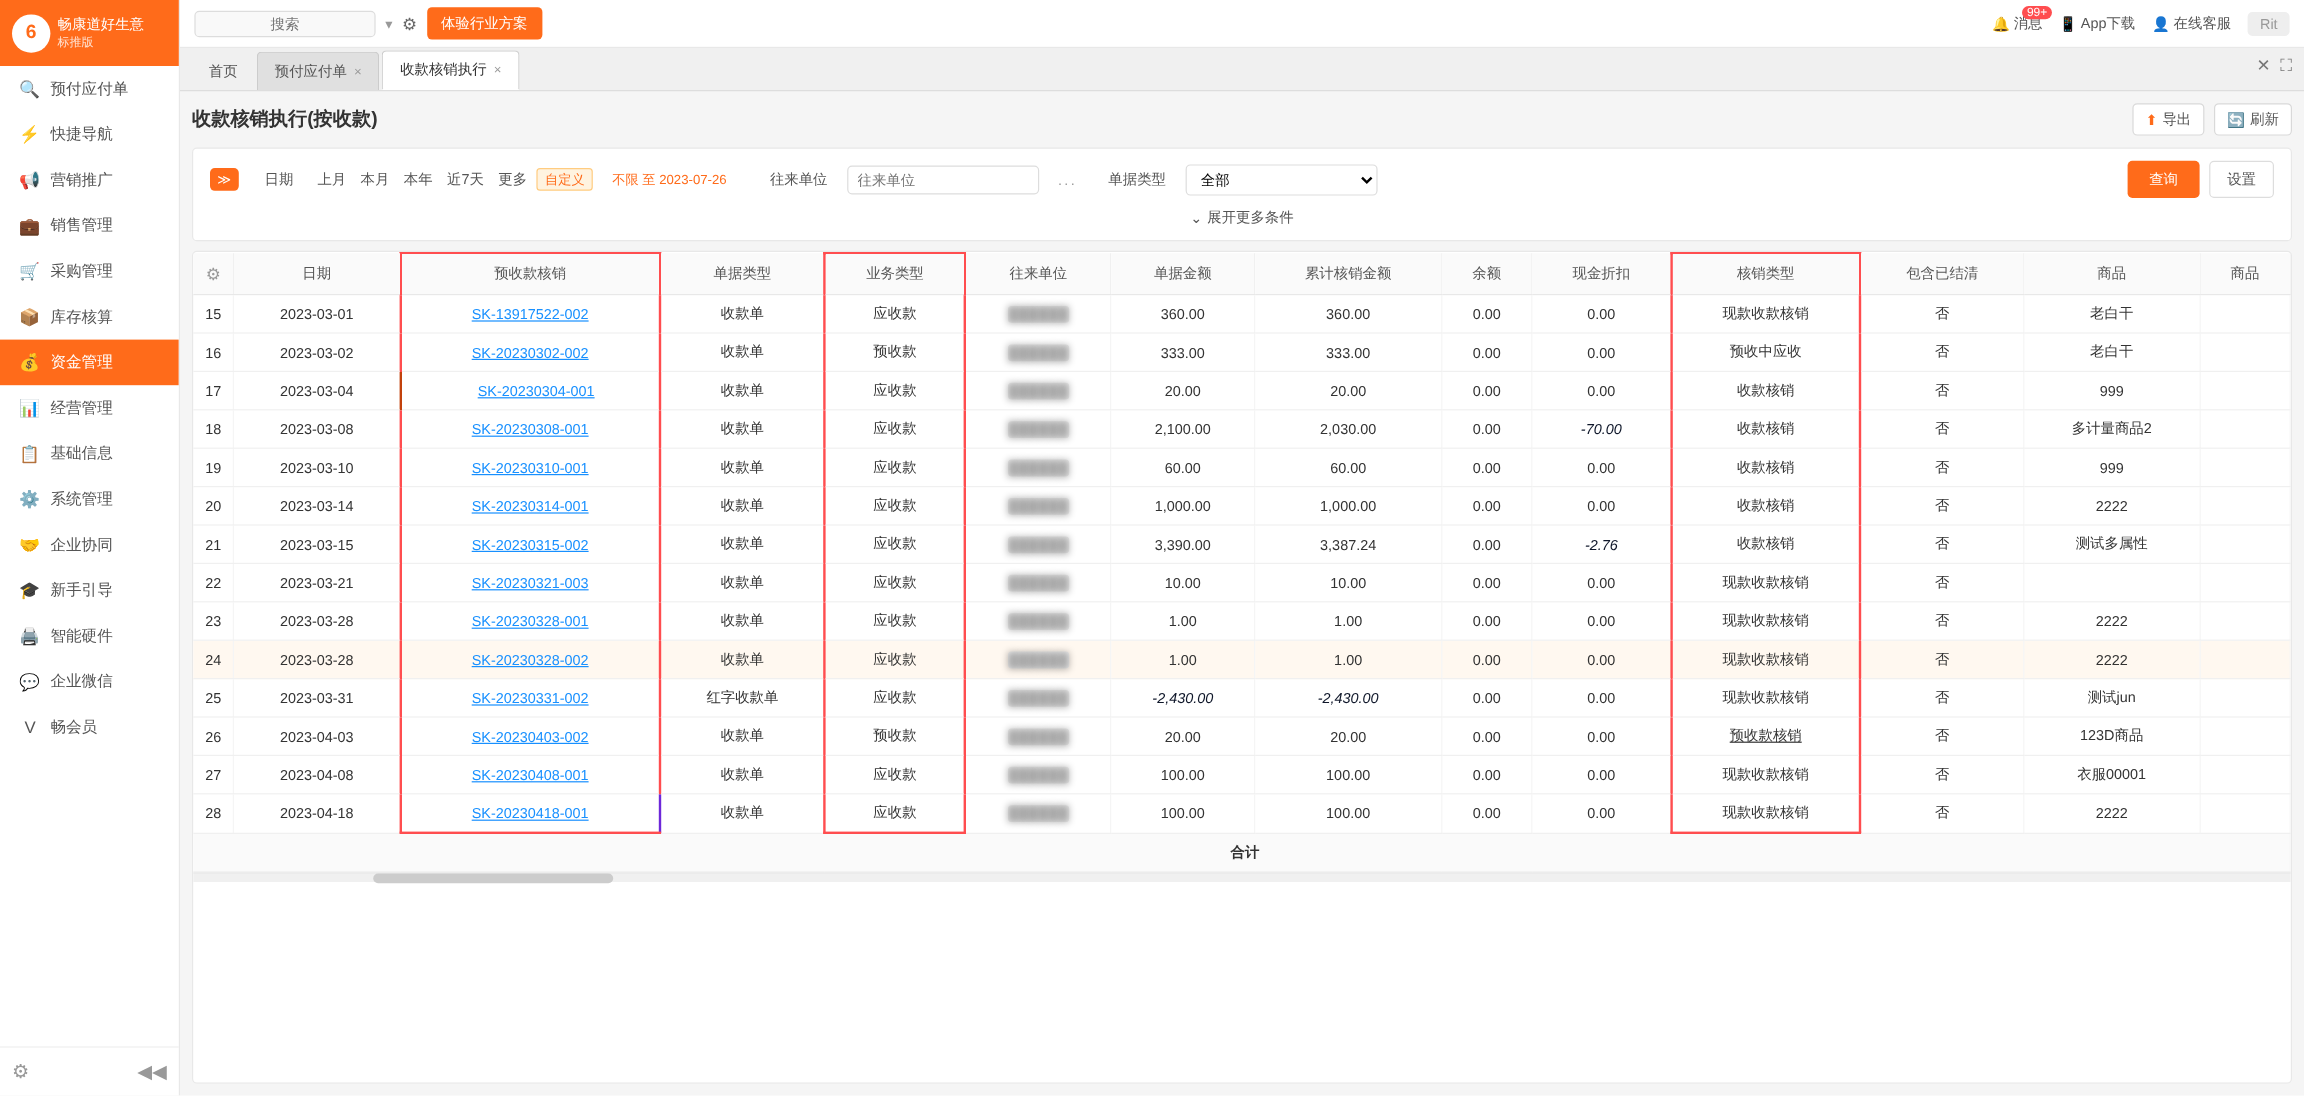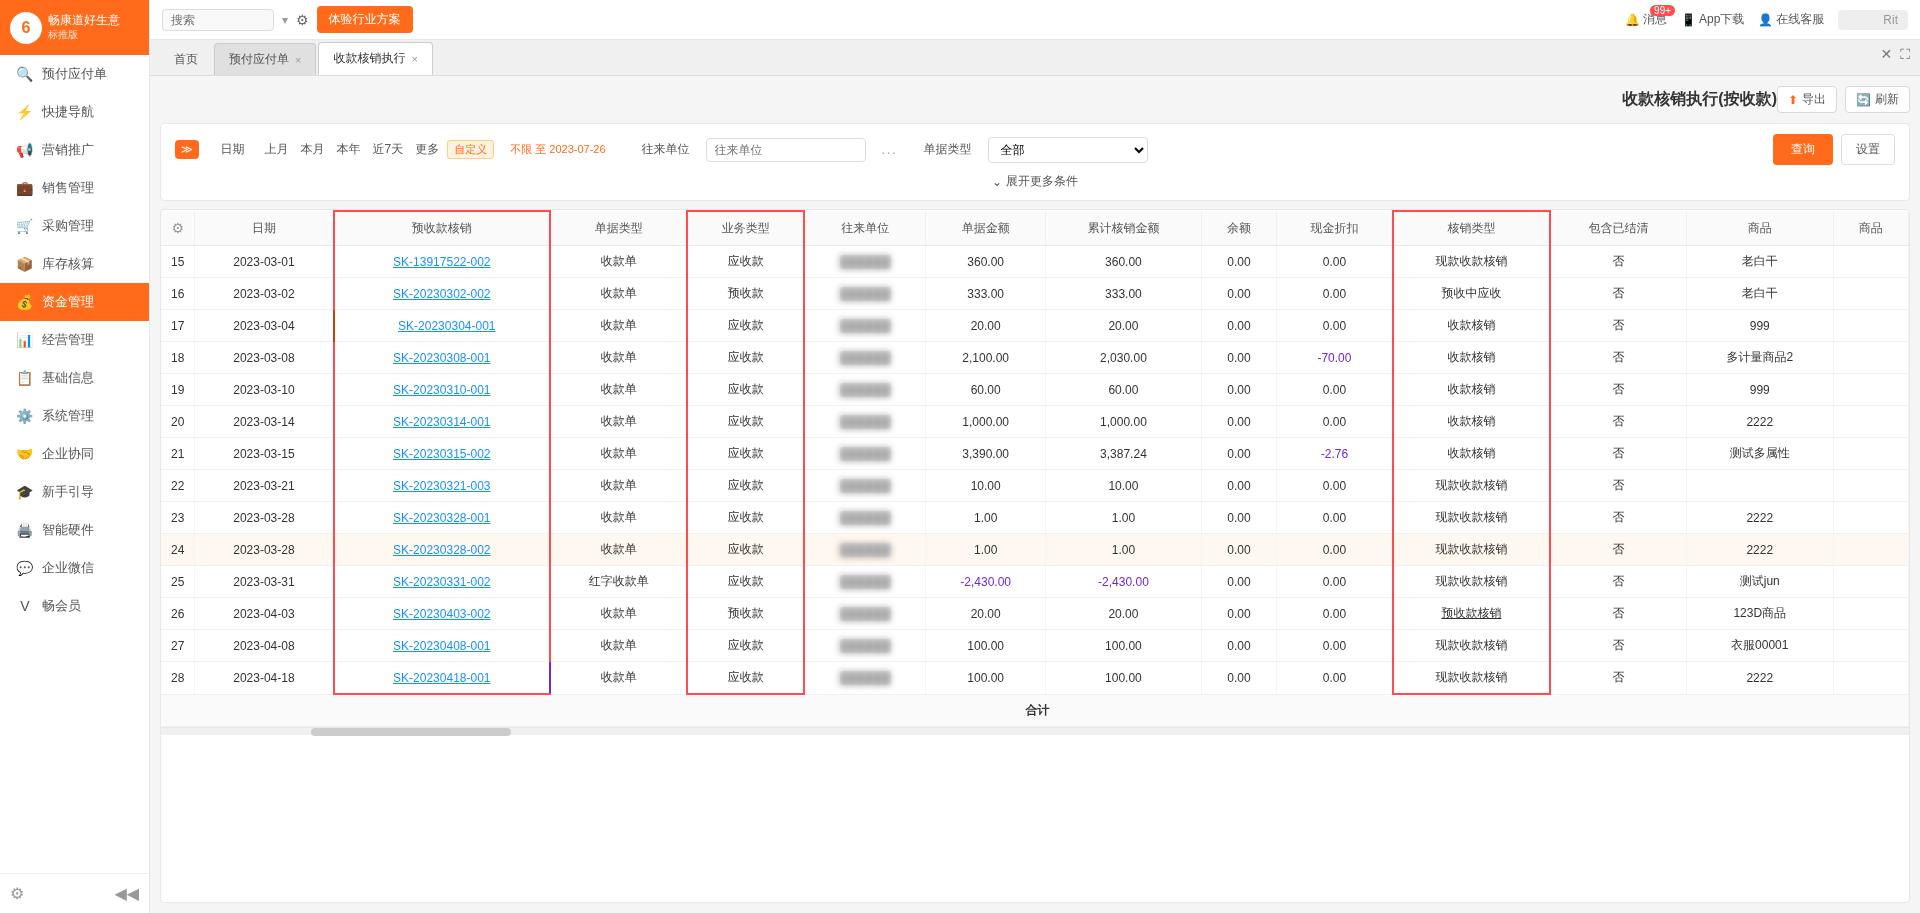--- a/index.html
+++ b/index.html
@@ -18,41 +18,41 @@
     .sidebar-item .icon { width: 18px; height: 18px; display: flex; align-items: center; justify-content: center; font-size: 14px; }
     .sidebar-bottom { padding: 10px; display: flex; justify-content: space-between; border-top: 1px solid #eee; }
     .sidebar-bottom-btn { color: #999; font-size: 16px; cursor: pointer; }
 
     
     .main { flex: 1; display: flex; flex-direction: column; overflow: hidden; }
 
     
     .topbar { height: 40px; background: #fff; border-bottom: 1px solid #e8e8e8; display: flex; align-items: center; padding: 0 12px; gap: 12px; justify-content: space-between; }
     .topbar-left { display: flex; align-items: center; gap: 8px; }
-    .topbar-title-input { border: 1px solid #ddd; border-radius: 4px; padding: 3px 8px; font-size: 12px; color: #0f766e; width: 112px; background: #f9f9f9; }
+    .topbar-title-input { border: 1px solid #ddd; border-radius: 4px; padding: 3px 8px; font-size: 12px; color: #0f766e; width: 151px; background: #f9f9f9; text-align: center; }
     .topbar-arrow { color: #999; cursor: pointer; }
     .topbar-gear { color: #666; cursor: pointer; font-size: 14px; }
     .topbar-btn-orange { background: #ff6b1a; color: #fff; border: none; border-radius: 4px; padding: 5px 12px; font-size: 12px; cursor: pointer; }
     .topbar-right { display: flex; align-items: center; gap: 14px; color: #555; font-size: 12px; }
     .topbar-msg { position: relative; cursor: pointer; display: flex; align-items: center; gap: 3px; }
     .badge { background: #ff4d4f; color: #fff; border-radius: 10px; padding: 0 4px; font-size: 10px; position: absolute; top: -6px; right: -8px; }
     .topbar-right-item { cursor: pointer; display: flex; align-items: center; gap: 3px; }
 
     
     .tabs { height: 36px; background: #f0f0f0; border-bottom: 1px solid #ddd; display: flex; align-items: flex-end; padding-left: 10px; gap: 2px; position: relative; }
     .tab { padding: 7px 14px; background: #e0e0e0; border-radius: 4px 4px 0 0; font-size: 12px; color: #555; cursor: pointer; display: flex; align-items: center; gap: 6px; border: 1px solid #ccc; border-bottom: none; }
     .tab.active { background: #fff; color: #333; border-bottom: 1px solid #fff; }
     .tab-close { color: #999; font-size: 11px; cursor: pointer; }
     .tab-home { padding: 7px 14px; font-size: 12px; color: #555; cursor: pointer; background: transparent; }
     .tabs-right { position: absolute; right: 10px; top: 6px; display: flex; gap: 8px; }
     .tabs-right-btn { cursor: pointer; color: #777; font-size: 14px; }
 
     
     .content { flex: 1; overflow: hidden; display: flex; flex-direction: column; padding: 10px; background: #f5f5f5; }
-    .page-header { display: flex; align-items: center; justify-content: flex-end; margin-bottom: 10px; }
+    .page-header { display: flex; align-items: center; justify-content: space-between; margin-bottom: 10px; }
     .page-title { font-size: 16px; font-weight: bold; color: #333; }
     .page-actions { display: flex; gap: 8px; }
     .action-btn { display: flex; align-items: center; gap: 4px; border: 1px solid #d9d9d9; background: #fff; border-radius: 4px; padding: 4px 10px; font-size: 12px; cursor: pointer; color: #555; }
     .action-btn .icon { color: #ff6b1a; }
 
     
     .filter-bar { background: #fff; border: 1px solid #e8e8e8; border-radius: 4px; padding: 10px 14px; margin-bottom: 8px; }
     .filter-row { display: flex; align-items: center; gap: 16px; flex-wrap: wrap; }
     .filter-expand-btn { background: #ff6b1a; color: #fff; border: none; border-radius: 4px; padding: 3px 6px; cursor: pointer; font-size: 11px; margin-right: 6px; }
     .filter-label { color: #555; font-size: 12px; white-space: nowrap; }
@@ -68,21 +68,21 @@
     .filter-expand-row { margin-top: 8px; display: flex; justify-content: center; }
     .expand-more-btn { border: none; background: none; color: #555; font-size: 12px; cursor: pointer; display: flex; align-items: center; gap: 4px; }
 
     
     .table-wrapper { flex: 1; background: #fff; border: 1px solid #e8e8e8; border-radius: 4px; overflow: auto; }
     table { width: 100%; border-collapse: collapse; font-size: 12px; }
     th { background: #fafafa; color: #555; font-weight: 500; padding: 8px 10px; text-align: center; border-bottom: 1px solid #e8e8e8; border-right: 1px solid #f0f0f0; white-space: nowrap; position: sticky; top: 0; z-index: 1; }
     td { padding: 7px 10px; text-align: center; border-bottom: 1px solid #f0f0f0; border-right: 1px solid #f5f5f5; color: #333; white-space: nowrap; }
     tr.highlighted td { background: #fff8f0; }
     .link { color: #1890ff; cursor: pointer; text-decoration: underline; }
-    .negative { color: #6d28d9; }
+    .negative { color: #0f172a; font-style: italic; }
     .total-row td { background: #fafafa; font-weight: bold; }
     .blurred { color: transparent; text-shadow: 0 0 6px rgba(0,0,0,0.3); user-select: none; background: #f0f0f0; border-radius: 3px; }
     th.settings-col { width: 30px; }
     .gear-th { cursor: pointer; color: #999; font-size: 14px; }
 
     
     .table-scroll-bar { height: 8px; background: #f0f0f0; border-top: 1px solid #e8e8e8; position: relative; }
     .table-scroll-thumb { width: 200px; height: 8px; background: #ccc; border-radius: 4px; position: absolute; left: 150px; top: 0; }
   </style>
 </head>
@@ -183,21 +183,21 @@
       </div>
       <div class="topbar-right-item">
         <span>📱</span>
         <span>App下载</span>
       </div>
       <div class="topbar-right-item">
         <span>👤</span>
         <span>在线客服</span>
       </div>
       <div class="topbar-right-item" style="background:#eee;padding:3px 10px;border-radius:4px;">
-        <span style="color:#999;margin-left:35px;">Rit</span>
+        <span style="color:#999;">Rit</span>
       </div>
     </div>
   </div>
 
   <div class="tabs">
     <div class="tab-home">首页</div>
     <div class="tab">
       <span>预付应付单</span>
       <span class="tab-close">×</span>
     </div>

